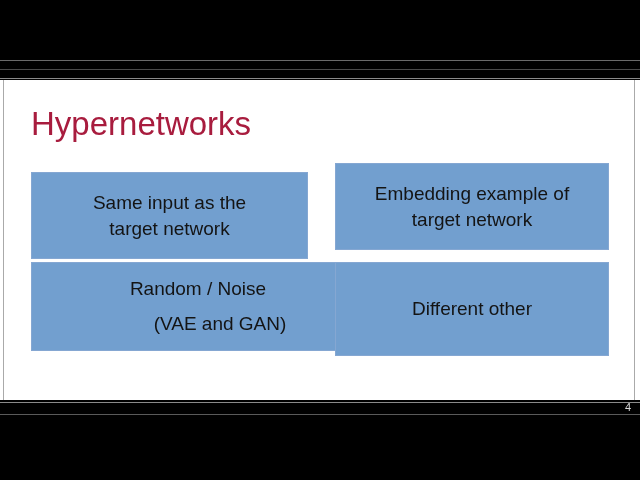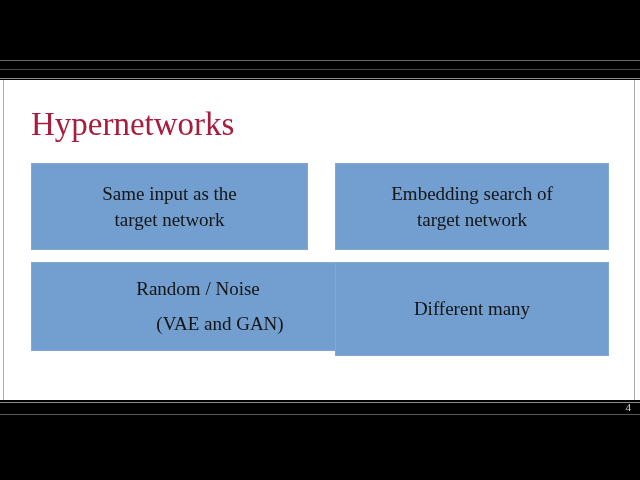--- a/index.html
+++ b/index.html
@@ -2,21 +2,21 @@
 <html style="--accent_red: #A81C3E; --box_blue: #729FCF; --box_border: #85A7D2; --text_black: #141414; --page_number_gray: #d9d9d9;"><head>
 <meta charset="utf-8">
 <style>
   html, body { margin: 0; padding: 0; background: #000; }
   .stage {
     position: relative;
     width: 640px;
     height: 480px;
     background: #c2410c;
     overflow: hidden;
-    font-family: Liberation Serif, serif;
+    font-family: Liberation Sans, sans-serif;
   }
   .letterbox {
     position: absolute;
     left: 0;
     width: 640px;
     background: #000;
   }
   .letterbox-top { top: 0; height: 80px; }
   .letterbox-bottom { top: 400px; height: 80px; }
   .hline {
@@ -60,21 +60,21 @@
     box-sizing: border-box;
     display: flex;
     flex-direction: column;
     align-items: center;
     justify-content: center;
     text-align: center;
     color: var(--text_black, #141414);
     font-size: 19px;
     line-height: 26px;
   }
-  .box-1 { left: 31px;  top: 83px;  width: 277px; height: 87px; }
+  .box-1 { left: 31px;  top: 92px;  width: 277px; height: 87px; }
   .box-2 { left: 335px; top: 83px;  width: 274px; height: 87px; }
   .box-3 { left: 31px;  top: 182px; width: 334px; height: 89px; }
   .box-4 { left: 335px; top: 182px; width: 274px; height: 94px; }
   .box-line { width: 100%; }
   .box-line.spaced { margin-top: 9px; margin-left: 44px; }
   .footnote {
     position: absolute;
     left: 41px;
     top: 295px;
     font-size: 10px;
@@ -107,31 +107,31 @@
     <div class="vline right"></div>
 
     <h1 class="slide-title">Hypernetworks</h1>
 
     <div class="box box-1">
       <div class="box-line">Same input as the</div>
       <div class="box-line">target network</div>
     </div>
 
     <div class="box box-2">
-      <div class="box-line">Embedding search of</div>
+      <div class="box-line">Embedding example of</div>
       <div class="box-line">target network</div>
     </div>
 
     <div class="box box-3">
       <div class="box-line">Random / Noise</div>
       <div class="box-line spaced">(VAE and GAN)</div>
     </div>
 
     <div class="box box-4">
-      <div class="box-line">Different many</div>
+      <div class="box-line">Different other</div>
     </div>
 
   </div>
 
   <div class="letterbox letterbox-bottom">
     <div class="hline" style="top:2px; background:#8a8a8a;"></div>
     <div class="hline" style="top:14px; background:#5a5a5a;"></div>
     <div class="page-number">4</div>
   </div>
 

